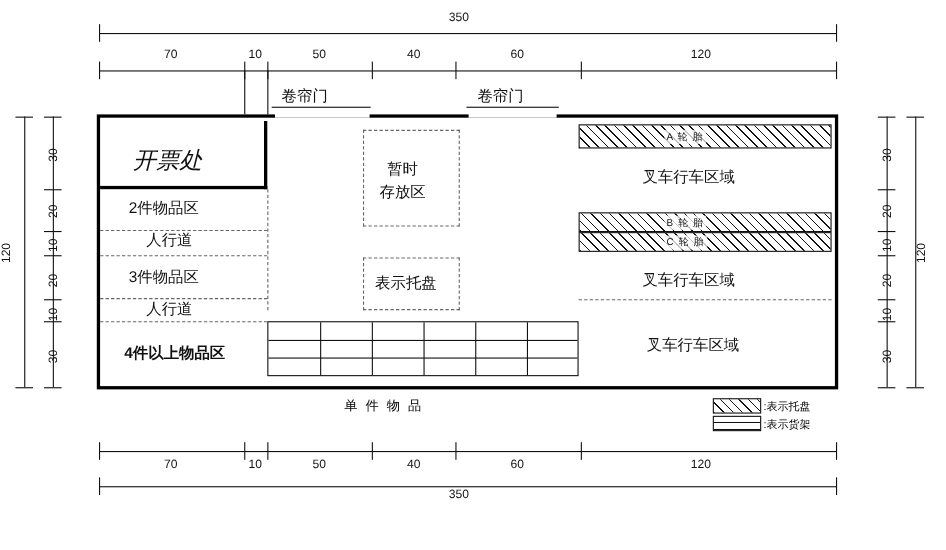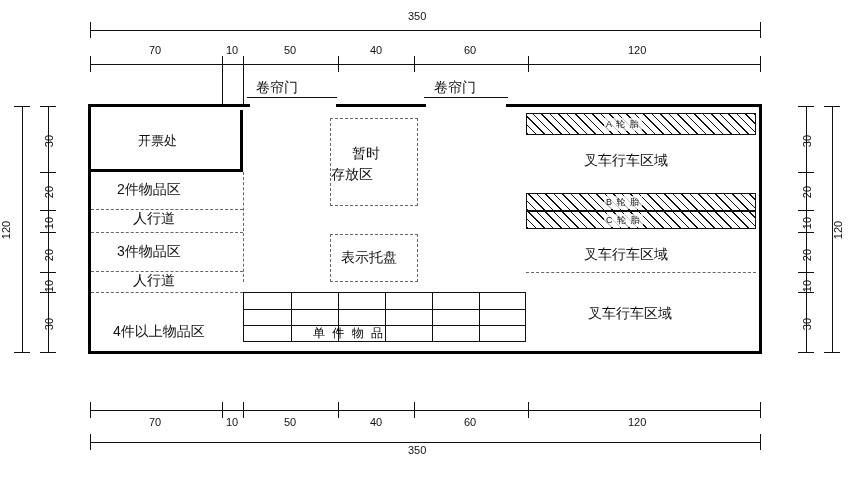--- a/index.html
+++ b/index.html
@@ -35,21 +35,21 @@
   }
   .hatchlabel{
     position:absolute;font-size:9px;color:#111;letter-spacing:1px;white-space:nowrap;
     background:rgba(255,255,255,0.75);padding:0 2px;
   }
 
   
   .grid{position:absolute;box-sizing:border-box;border:1px solid #111;background:#fff;}
   .grid .gh{position:absolute;height:0;border-top:1px solid #111;left:0;right:0;}
   .grid .gv{position:absolute;width:0;border-left:1px solid #111;top:0;bottom:0;}
-  .gridlabel{position:absolute;font-size:12px;letter-spacing:2px;white-space:nowrap;}
+  .gridlabel{position:absolute;font-size:12px;letter-spacing:2px;white-space:nowrap;margin-top:36px;}
 
   
   .legend{position:absolute;box-sizing:border-box;}
   .legend .swatch{position:absolute;box-sizing:border-box;border:1px solid #111;}
   .legend .ltxt{position:absolute;font-size:10px;white-space:nowrap;}
 
   
   .tick{position:absolute;width:0;border-left:1px solid #111;}
   .tickh{position:absolute;height:0;border-top:1px solid #111;}
   .leader{position:absolute;height:0;border-top:1px solid #111;}
@@ -129,41 +129,41 @@
   <div class="tickh" style="left:824px;top:106px;width:16px;"></div>
   <div class="tickh" style="left:824px;top:352px;width:16px;"></div>
   <div class="dimv" style="left:829px;top:224px;transform:rotate(-90deg);">120</div>
 
   <div class="wall" style="left:88px;top:104px;width:674px;height:250px;"></div>
 
   <div class="abs" style="left:250px;top:101px;width:86px;height:6px;background:#ffffff;"></div>
   <div class="abs" style="left:426px;top:101px;width:80px;height:6px;background:#ffffff;"></div>
 
   <div class="abs" style="left:91px;top:110px;width:152px;height:62px;border-right:3px solid #000;border-bottom:3px solid #000;box-sizing:border-box;"></div>
-  <div class="txt" style="left:138px;top:132px;font-size:13px;">开票处</div>
+  <div class="txt" style="left:121px;top:132px;font-size:21px;font-style:italic;">开票处</div>
 
   <div class="vdash" style="left:243px;top:172px;height:110px;"></div>
 
   <div class="txt" style="left:117px;top:181px;font-size:14px;">2件物品区</div>
   <div class="hdash" style="left:91px;top:209px;width:152px;"></div>
 
   <div class="txt" style="left:133px;top:210px;font-size:14px;">人行道</div>
   <div class="hdash" style="left:91px;top:232px;width:152px;"></div>
 
   <div class="txt" style="left:117px;top:243px;font-size:14px;">3件物品区</div>
   <div class="hdash" style="left:91px;top:271px;width:152px;"></div>
 
   <div class="txt" style="left:133px;top:272px;font-size:14px;">人行道</div>
   <div class="hdash" style="left:91px;top:292px;width:152px;"></div>
 
-  <div class="txt" style="left:113px;top:323px;font-size:14px;">4件以上物品区</div>
+  <div class="txt" style="left:113px;top:312px;font-size:14px;font-weight:bold;">4件以上物品区</div>
 
   <div class="abs" style="left:330px;top:118px;width:88px;height:88px;border:1px dashed #666;box-sizing:border-box;"></div>
   <div class="txt" style="left:352px;top:145px;font-size:14px;">暂时</div>
-  <div class="txt" style="left:331px;top:166px;font-size:14px;text-align:center;">存放区</div>
+  <div class="txt" style="left:345px;top:166px;font-size:14px;text-align:center;">存放区</div>
 
   <div class="abs" style="left:330px;top:234px;width:88px;height:48px;border:1px dashed #666;box-sizing:border-box;"></div>
   <div class="txt" style="left:341px;top:249px;font-size:14px;">表示托盘</div>
 
   <div class="grid" style="left:243px;top:292px;width:283px;height:50px;">
     <div class="gh" style="top:16px;"></div>
     <div class="gh" style="top:32px;"></div>
     <div class="gv" style="left:47px;"></div>
     <div class="gv" style="left:94px;"></div>
     <div class="gv" style="left:141px;"></div>
@@ -183,20 +183,26 @@
 
   <div class="txt" style="left:584px;top:152px;font-size:14px;">叉车行车区域</div>
   <div class="txt" style="left:584px;top:246px;font-size:14px;">叉车行车区域</div>
 
   <div class="hdash" style="left:526px;top:272px;width:230px;"></div>
 
   <div class="txt" style="left:588px;top:305px;font-size:14px;">叉车行车区域</div>
 
   <div class="vdash" style="left:526px;top:107px;height:0px;"></div>
 
+  <div class="legend" style="left:648px;top:362px;width:130px;height:32px;">
+    <div class="swatch pallet" style="left:0px;top:0px;width:44px;height:14px;"></div>
+    <div class="ltxt" style="left:46px;top:1px;">:表示托盘</div>
+    <div class="swatch rack" style="left:0px;top:16px;width:44px;height:14px;"></div>
+    <div class="ltxt" style="left:46px;top:17px;">:表示货架</div>
+  </div>
 
   <div class="hline" style="left:90px;top:410px;width:670px;"></div>
   <div class="tick" style="left:90px;top:402px;height:16px;"></div>
   <div class="tick" style="left:222px;top:402px;height:16px;"></div>
   <div class="tick" style="left:243px;top:402px;height:16px;"></div>
   <div class="tick" style="left:338px;top:402px;height:16px;"></div>
   <div class="tick" style="left:414px;top:402px;height:16px;"></div>
   <div class="tick" style="left:528px;top:402px;height:16px;"></div>
   <div class="tick" style="left:760px;top:402px;height:16px;"></div>
 

